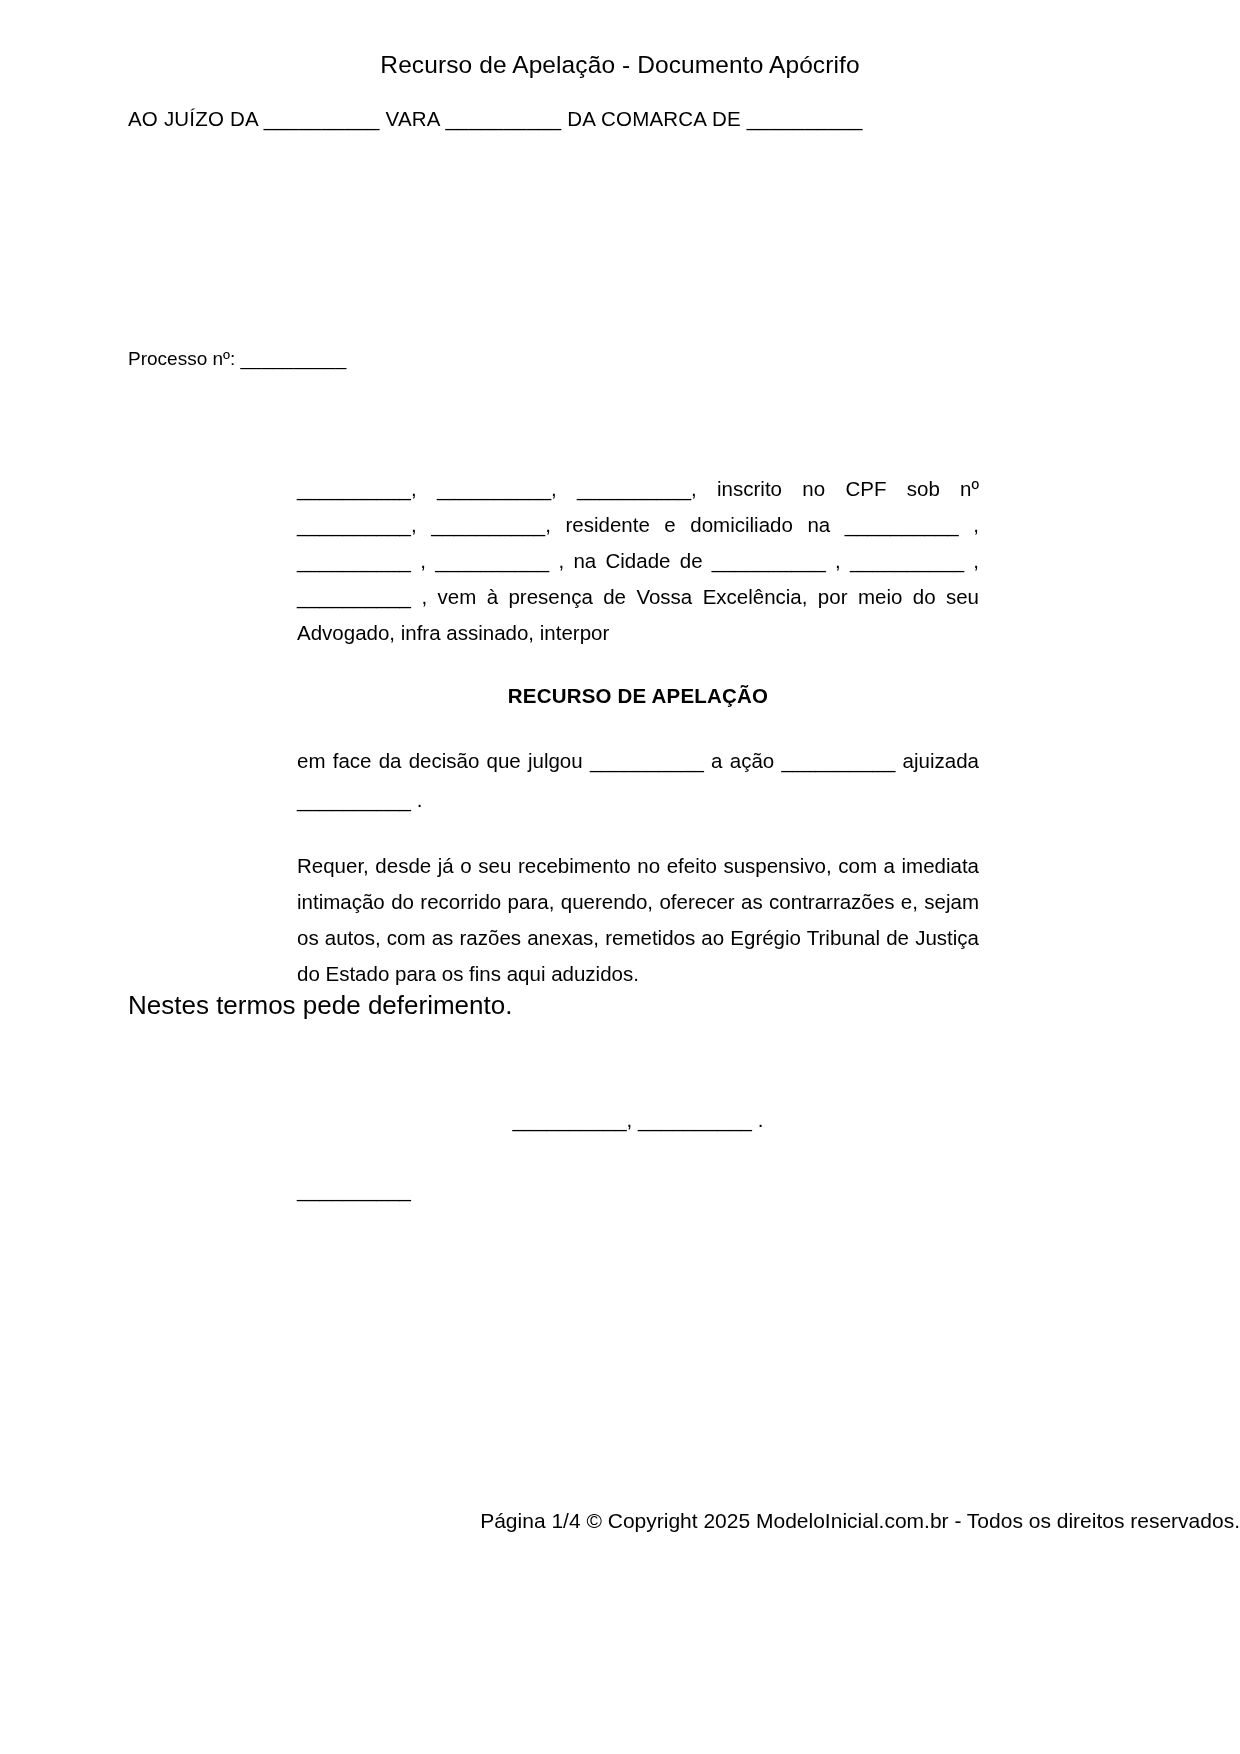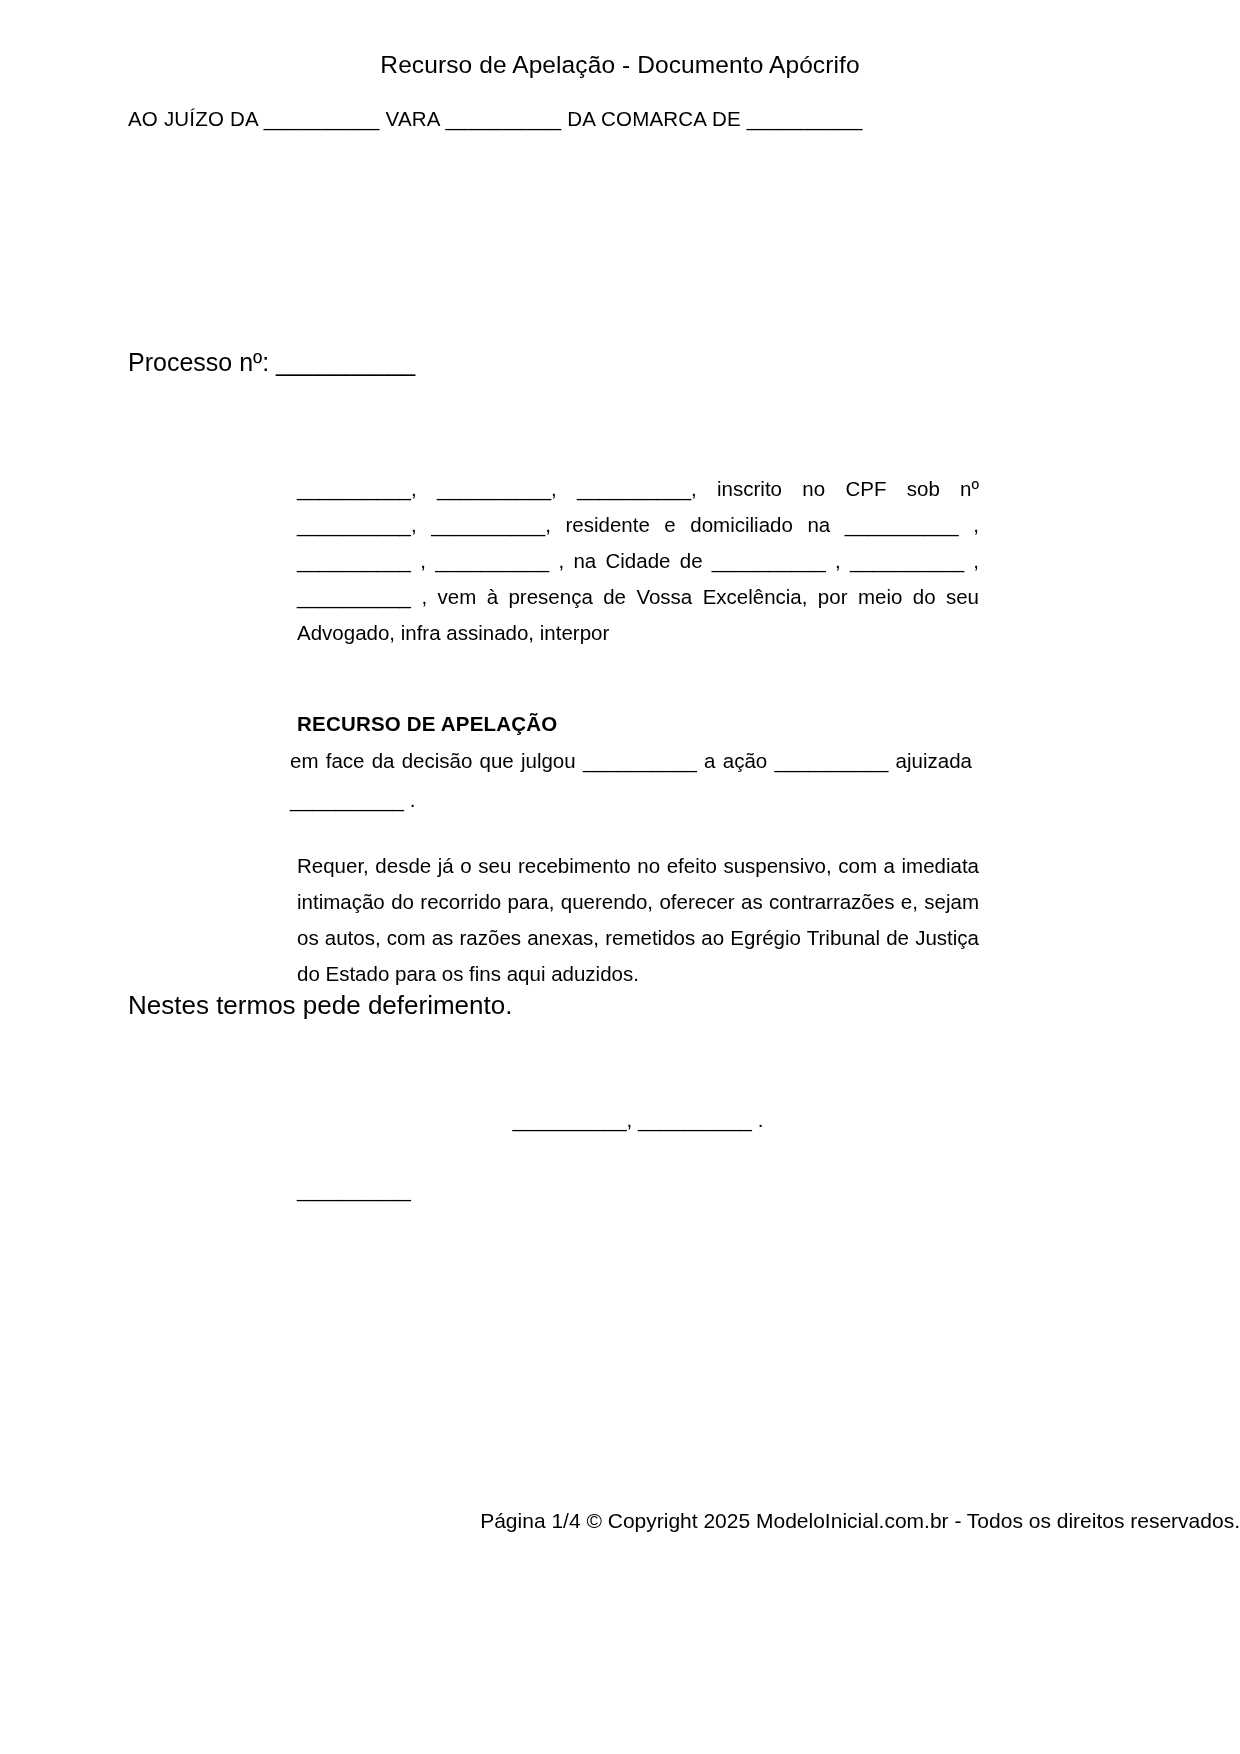--- a/index.html
+++ b/index.html
@@ -45,21 +45,21 @@
     font-weight: normal;
     letter-spacing: 0.2px;
     white-space: nowrap;
   }
 
   
   .processo {
     position: absolute;
     top: 348px;
     left: 128px;
-    font-size: 25px;
+    font-size: 19px;
     white-space: nowrap;
   }
 
   
   .qualification {
     position: absolute;
     top: 471px;
     left: 297px;
     width: 682px;
     font-size: 20.5px;
@@ -67,31 +67,31 @@
     text-align: justify;
     text-justify: inter-word;
   }
 
   
   .recurso-heading {
     position: absolute;
     top: 684px;
     left: 297px;
     width: 682px;
+    text-align: center;
     font-size: 20.5px;
     font-weight: bold;
     letter-spacing: 0.2px;
-    margin-top: 28px;
   }
 
   
   .emface {
     position: absolute;
     top: 741px;
-    left: 290px;
+    left: 297px;
     width: 682px;
     font-size: 20.5px;
     line-height: 39px;
     text-align: justify;
     text-justify: inter-word;
   }
 
   
   .requer {
     position: absolute;

